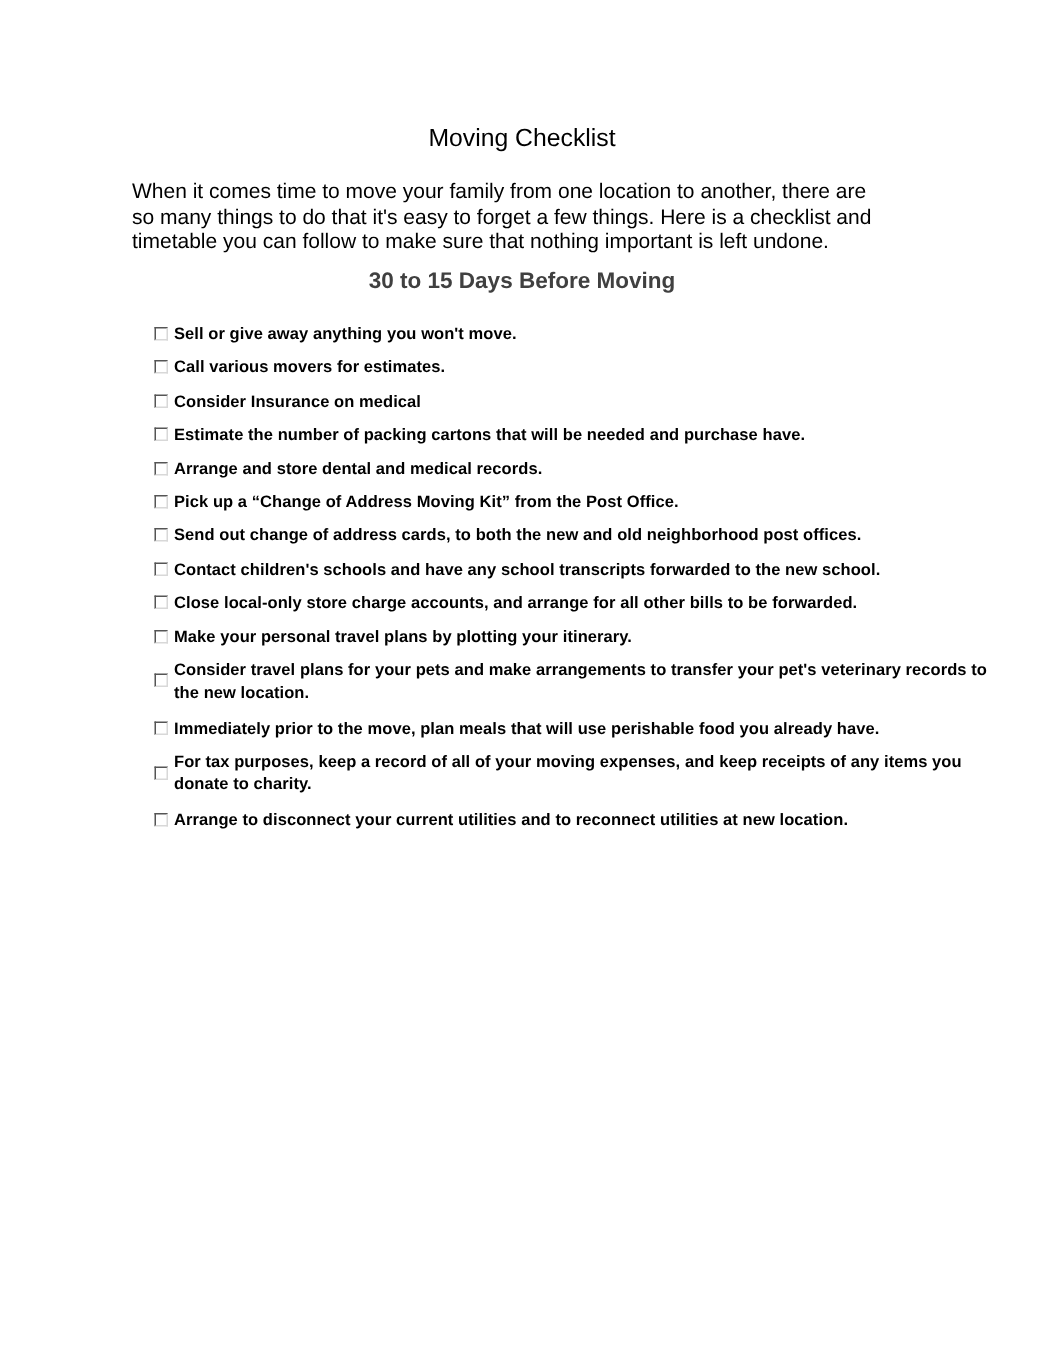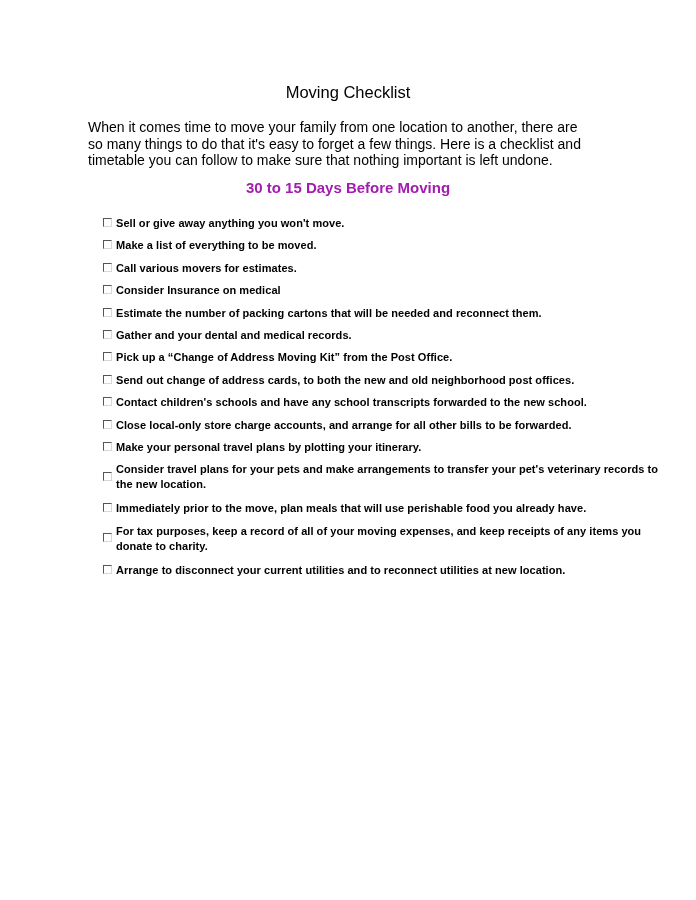--- a/index.html
+++ b/index.html
@@ -21,46 +21,42 @@
         border-right: 1px solid #d8d8d8; border-bottom: 1px solid #d8d8d8; background: #fff;
         position: relative; top: -1px; cursor: pointer; }
   .item .label { flex: 1 1 auto; }
 </style>
 </head>
 <body>
 
 <div class="page">
   <div class="title">Moving Checklist</div>
   <p class="intro">When it comes time to move your family from one location to another, there are so many things to do that it's easy to forget a few things. Here is a checklist and timetable you can follow to make sure that nothing important is left undone.</p>
-  <div class="section-heading" style="color:#a21caf">30 to 15 Days Before Moving</div>
+  <div class="section-heading" style="color:#404040">30 to 15 Days Before Moving</div>
 
   <ul class="checklist">
     <li class="item">
       <span class="cb"></span>
       <span class="label">Sell or give away anything you won't move.</span>
-    </li>
-    <li class="item">
-      <span class="cb"></span>
-      <span class="label">Make a list of everything to be moved.</span>
     </li>
     <li class="item">
       <span class="cb"></span>
       <span class="label">Call various movers for estimates.</span>
     </li>
     <li class="item">
       <span class="cb"></span>
       <span class="label">Consider Insurance on medical</span>
     </li>
     <li class="item">
       <span class="cb"></span>
-      <span class="label">Estimate the number of packing cartons that will be needed and reconnect them.</span>
+      <span class="label">Estimate the number of packing cartons that will be needed and purchase have.</span>
     </li>
     <li class="item">
       <span class="cb"></span>
-      <span class="label">Gather and your dental and medical records.</span>
+      <span class="label">Arrange and store dental and medical records.</span>
     </li>
     <li class="item">
       <span class="cb"></span>
       <span class="label">Pick up a “Change of Address Moving Kit” from the Post Office.</span>
     </li>
     <li class="item">
       <span class="cb"></span>
       <span class="label">Send out change of address cards, to both the new and old neighborhood post offices.</span>
     </li>
     <li class="item">

